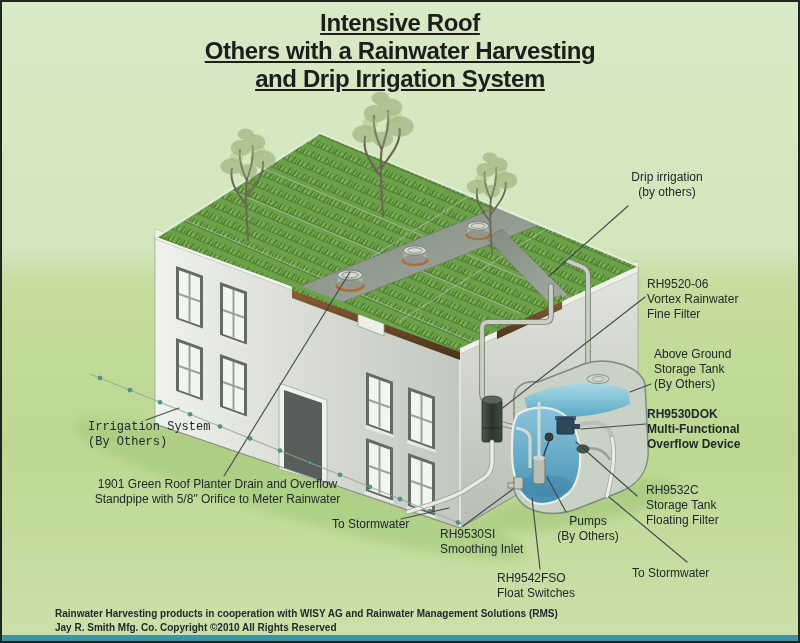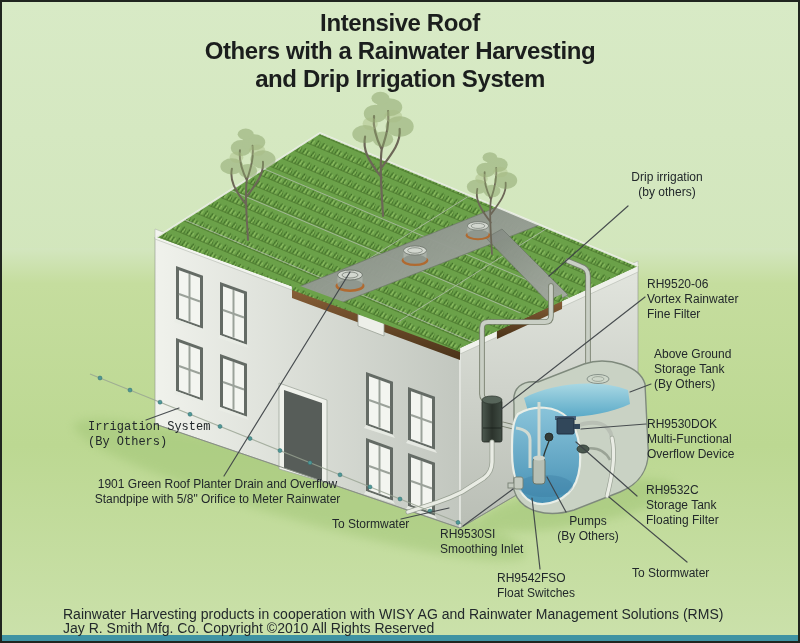--- a/index.html
+++ b/index.html
@@ -5,34 +5,34 @@
   html,body{margin:0;padding:0;background:#9aa89a;}
   .stage{
     position:relative;width:800px;height:643px;overflow:hidden;
     font-family:"Liberation Sans","DejaVu Sans",sans-serif;
     background:#d4e7c1;
   }
   .stage svg{position:absolute;left:0;top:0;}
   .title{
     position:absolute;left:0;top:9px;width:800px;text-align:center;
     font-size:24px;font-weight:700;line-height:28px;letter-spacing:-0.4px;
-    color:#1b1e1d;z-index:5;
+    color:#1b1e1d;z-index:5;text-decoration:underline;
   }
   .lbl{
     position:absolute;font-size:12px;line-height:15px;color:#22282b;
     white-space:nowrap;z-index:5;
   }
   .lbl.center{text-align:center;}
   .notes{
     position:absolute;left:67px;top:571px;font-size:11.5px;line-height:16px;
     color:#1d2225;z-index:5;
   }
   .credits{
-    position:absolute;left:63px;top:607px;font-size:14px;line-height:14px;
-    font-weight:400;color:#22282b;z-index:5;
+    position:absolute;left:55px;top:607px;font-size:10px;line-height:14px;
+    font-weight:700;color:#22282b;z-index:5;
   }
 </style>
 </head>
 <body>
 
 <div class="stage">
 
 <svg width="800" height="643" viewBox="0 0 800 643">
   <defs>
     <linearGradient id="sky" x1="0" y1="0" x2="0" y2="1">
@@ -300,21 +300,21 @@
   <div>Vortex Rainwater</div>
   <div>Fine Filter</div>
 </div>
 
 <div class="lbl" style="left:654px;top:347px;">
   <div>Above Ground</div>
   <div>Storage Tank</div>
   <div>(By Others)</div>
 </div>
 
-<div class="lbl" style="left:647px;top:417px;">
+<div class="lbl" style="left:647px;top:407px;font-weight:bold;">
   <div>RH9530DOK</div>
   <div>Multi-Functional</div>
   <div>Overflow Device</div>
 </div>
 
 <div class="lbl" style="left:638px;top:483px;margin-left:8px;">
   <div>RH9532C</div>
   <div>Storage Tank</div>
   <div>Floating Filter</div>
 </div>

